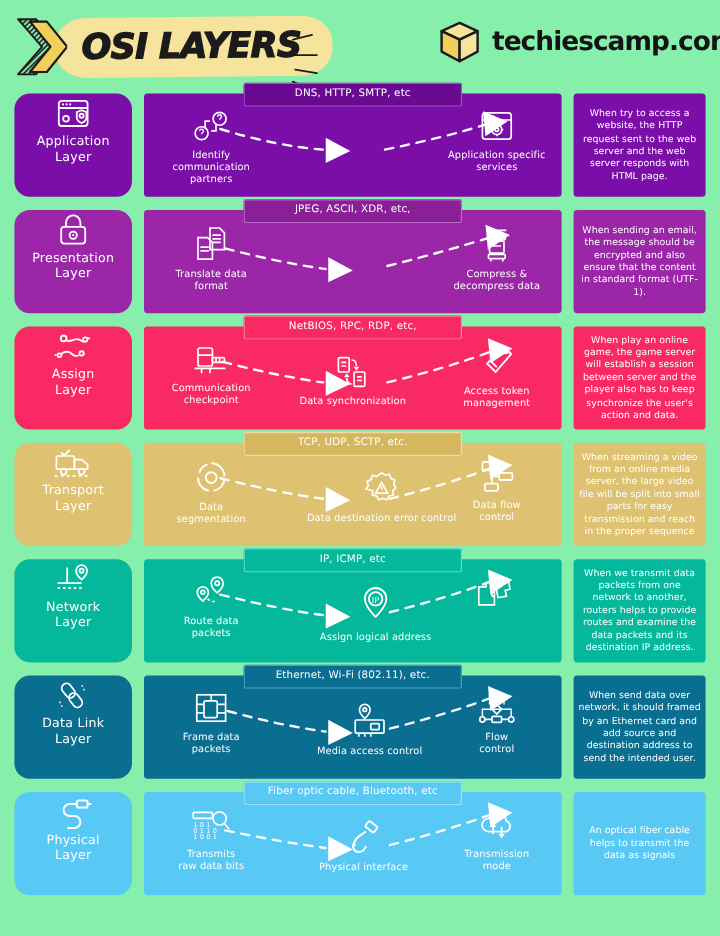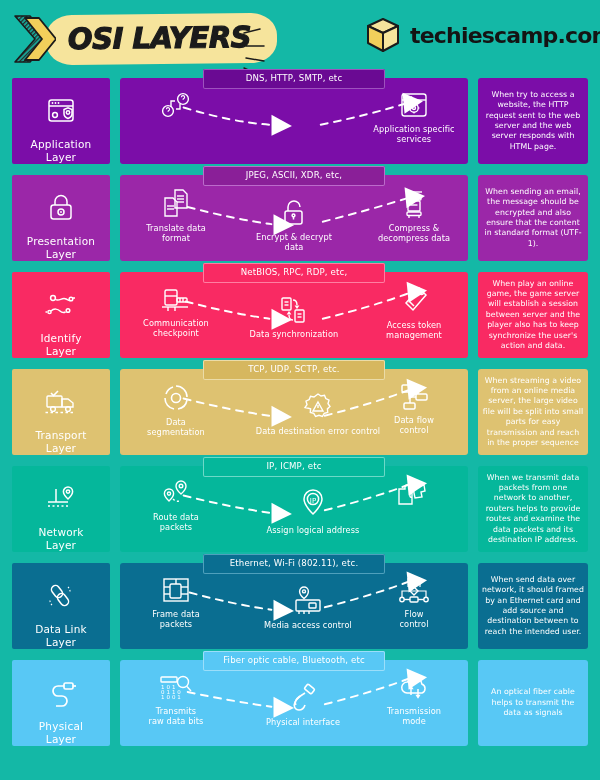--- a/index.html
+++ b/index.html
@@ -9,21 +9,21 @@
     height: 780px;
     background: #ffffff;
     font-family: "DejaVu Sans", sans-serif;
     overflow: hidden;
   }
 
   .page {
     position: relative;
     width: 600px;
     height: 780px;
-    background: #14b8a6;
+    background: #86efac;
   }
 
   
   .header {
     position: relative;
     height: 78px;
     display: flex;
     align-items: center;
   }
 
@@ -105,27 +105,27 @@
     position: relative;
     display: flex;
     align-items: stretch;
     height: 86px;
     margin-bottom: 11px;
   }
 
   .name-box {
     width: 98px;
     flex: none;
-    border-radius: 2px;
+    border-radius: 13px;
     display: flex;
     flex-direction: column;
     align-items: center;
-    justify-content: space-between;
+    justify-content: flex-start;
     gap: 2px;
-    padding-top: 18px;
+    padding-top: 2px;
   }
 
   .name-icon { width: 34px; height: 30px; }
 
   .name-label {
     color: #ffffff;
     font-size: 10.5px;
     line-height: 13px;
     text-align: center;
     letter-spacing: 0.2px;
@@ -295,20 +295,22 @@
 
           <div class="node node-a">
             <svg viewBox="0 0 40 30" width="40" height="30" fill="none" stroke="#fff" stroke-width="1.4">
               <circle cx="27" cy="8" r="5.4"></circle>
                 <path d="M25.4 6.2a1.6 1.6 0 013.2 0c0 1.3-1.6 1.3-1.6 2.6" stroke-width="1.1"></path>
               <circle cx="12" cy="20" r="5.4"></circle>
                 <path d="M10.4 18.2a1.6 1.6 0 013.2 0c0 1.3-1.6 1.3-1.6 2.6" stroke-width="1.1"></path>
               <path d="M19 10 h-4 v6"></path>
                 <path d="M20 18 h4 v-5"></path>
             </svg>
+            <span class="cap">Identify communication
+partners</span>
           </div>
 
 
           <div class="node node-c">
             <svg viewBox="0 0 34 30" width="34" height="30" fill="none" stroke="#fff" stroke-width="1.4">
               <rect x="5" y="3" width="24" height="22" rx="2.5"></rect>
               <line x1="5" y1="9" x2="29" y2="9"></line>
               <circle cx="8.5" cy="6" r="0.85" fill="#fff" stroke="none"></circle>
               <circle cx="11.5" cy="6" r="0.85" fill="#fff" stroke="none"></circle>
               <circle cx="14.5" cy="6" r="0.85" fill="#fff" stroke="none"></circle>
@@ -365,29 +367,20 @@
                 <line x1="20" y1="11" x2="27" y2="11"></line>
                 <line x1="20" y1="14" x2="27" y2="14"></line>
               <path d="M8 10 h8 l4 4 v14 h-12z"></path>
                 <line x1="10" y1="18" x2="17" y2="18"></line>
                 <line x1="10" y1="21" x2="17" y2="21"></line>
             </svg>
             <span class="cap">Translate data
 format</span>
           </div>
 
-          <div class="node node-b">
-            <svg viewBox="0 0 32 32" width="32" height="32" fill="none" stroke="#fff" stroke-width="1.5">
-              <path d="M10 14 v-4a6 6 0 0112 0"></path>
-              <rect x="7" y="14" width="17" height="13" rx="2"></rect>
-              <line x1="15.5" y1="19" x2="15.5" y2="22.5"></line>
-                <circle cx="15.5" cy="18.5" r="1.4"></circle>
-            </svg>
-            <span class="cap">Encrypt &amp; decrypt data</span>
-          </div>
 
           <div class="node node-c">
             <svg viewBox="0 0 34 32" width="34" height="32" fill="none" stroke="#fff" stroke-width="1.4">
               <line x1="9" y1="4" x2="25" y2="4"></line>
                 <line x1="17" y1="4" x2="17" y2="8"></line>
               <rect x="10" y="8" width="14" height="4" rx="1"></rect>
               <rect x="11" y="13" width="12" height="10" rx="1"></rect>
               <line x1="13.5" y1="17" x2="20.5" y2="17"></line>
               <rect x="10" y="24" width="14" height="3.5" rx="1"></rect>
               <line x1="12" y1="28" x2="12" y2="30"></line>
@@ -411,21 +404,21 @@
             <circle cx="9" cy="8" r="2.4"></circle>
               <circle cx="27" cy="9" r="1.8"></circle>
             <path d="M11.5 9.5 C15 12 18 7 22 9 c2 1 3 2 4.5 1.5"></path>
             <path d="M7 21 c3-3 7-2 9 0 1.6 1.6 3.6 2 5.6 1"></path>
             <circle cx="5.5" cy="22" r="1.6"></circle>
               <circle cx="24" cy="20.5" r="1.8"></circle>
             <line x1="28.5" y1="8" x2="31" y2="8"></line>
               <line x1="3" y1="22" x2="1.5" y2="22"></line>
           </svg>
         </span>
-        <span class="name-label">Identify
+        <span class="name-label">Assign
 Layer</span>
       </div>
 
       <div class="mid-box" style="background:#F92A63">
         <div class="proto-chip" style="background:#F92A63;box-shadow:0 0 0 1px #FF7EA2 inset">NetBIOS, RPC, RDP, etc,</div>
         <div class="mid-inner">
           <svg class="arrow-svg" viewBox="0 0 340 70" preserveAspectRatio="none">
             <g stroke="#ffffff" stroke-width="1.6" fill="none" stroke-dasharray="7 6" stroke-linecap="round">
               <path d="M64 24 Q110 34 146 38"></path>
               <path d="M198 38 Q248 28 286 16"></path>
@@ -682,21 +675,21 @@
               <line x1="8.2" y1="23.5" x2="14" y2="23.5"></line>
                 <line x1="22" y1="23.5" x2="27.8" y2="23.5"></line>
             </svg>
             <span class="cap">Flow
 control</span>
           </div>
         </div>
       </div>
 
       <div class="desc-box" style="background:#0A6E91">
-        <span class="desc-text">When send data over network, it should framed by an  Ethernet card and add source and destination between to reach the intended user.</span>
+        <span class="desc-text">When send data over network, it should framed by an  Ethernet card and add source and destination address to send the intended user.</span>
       </div>
     </div>
 
     <div class="layer-row" style="margin-bottom:0">
       <div class="name-box" style="background:#58C8F5">
         <span class="name-icon">
           <svg viewBox="0 0 34 30" width="34" height="30" fill="none" stroke="#fff" stroke-width="1.7">
             <rect x="20" y="5" width="9" height="6" rx="1.5"></rect>
             <line x1="29" y1="8" x2="32" y2="8"></line>
             <path d="M20 8 h-6 a5 5 0 000 10 h4 a5 5 0 010 10 h-6"></path>

